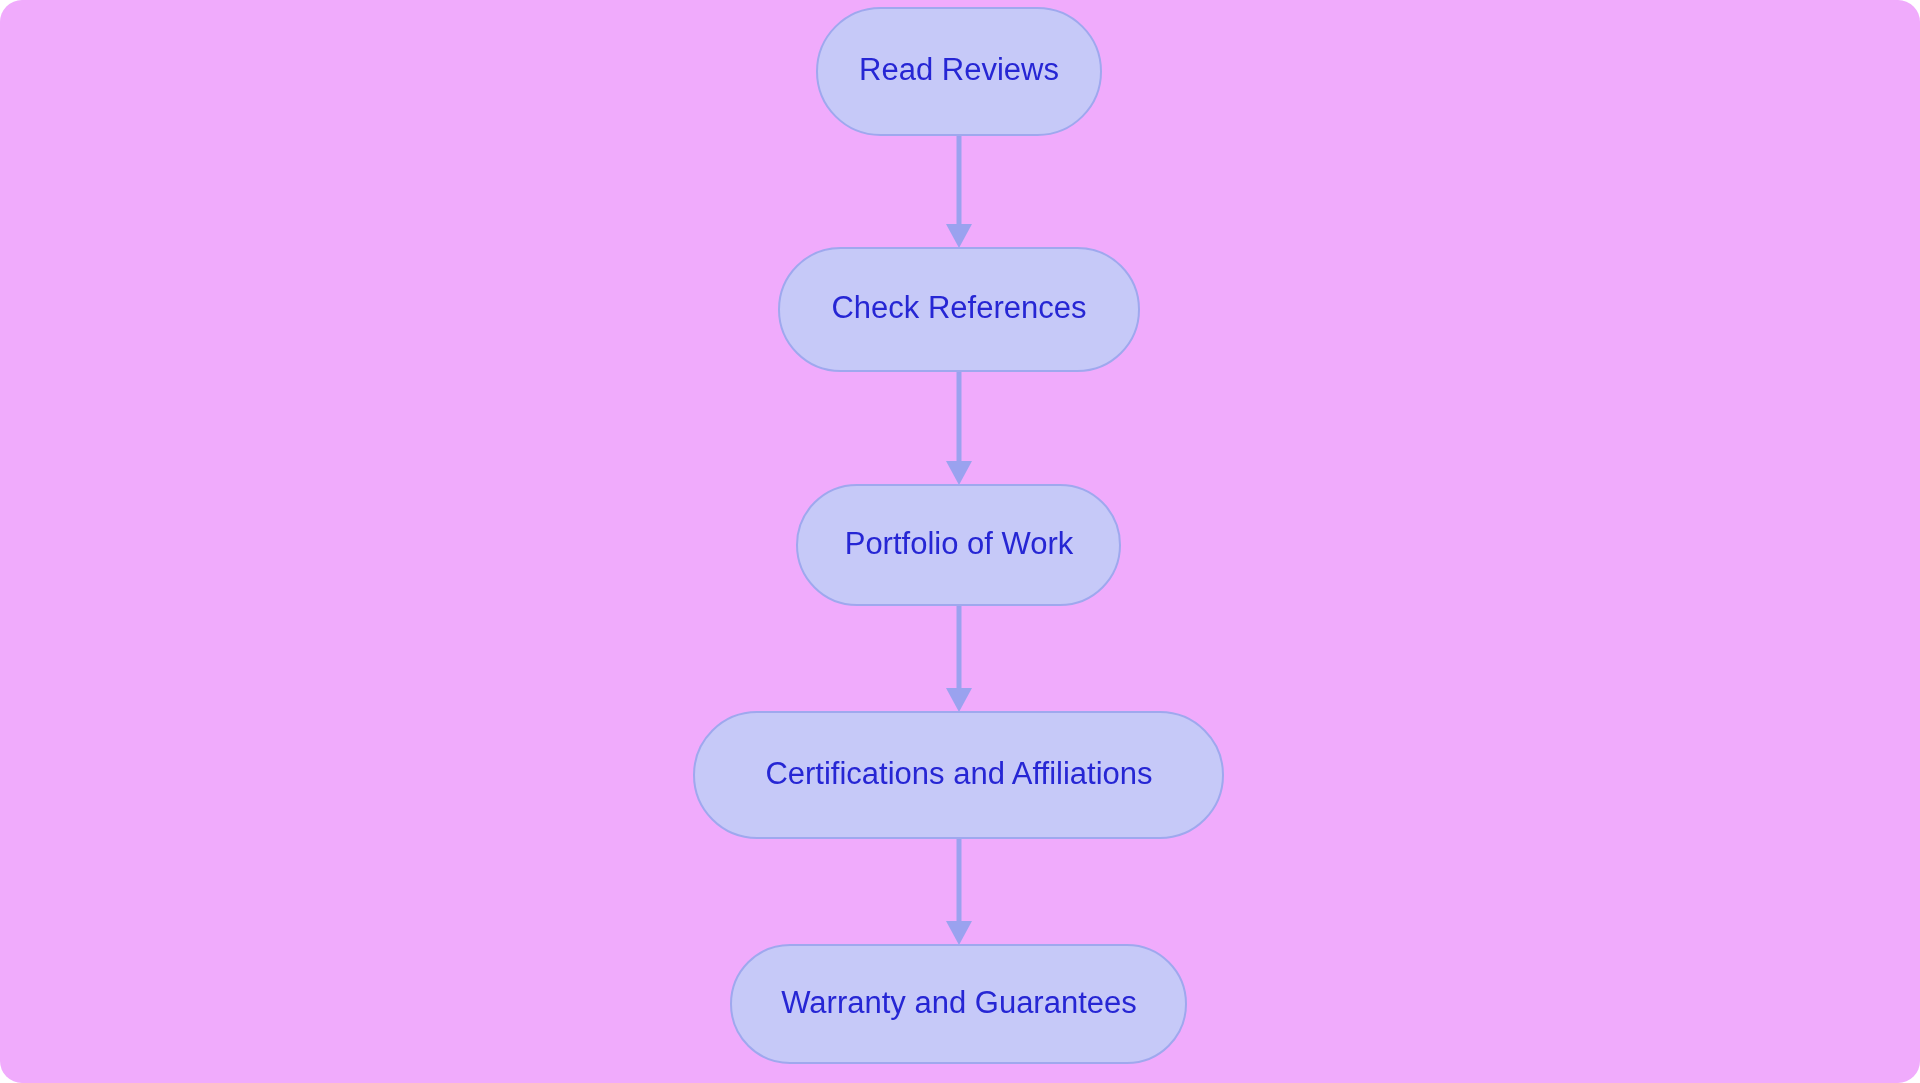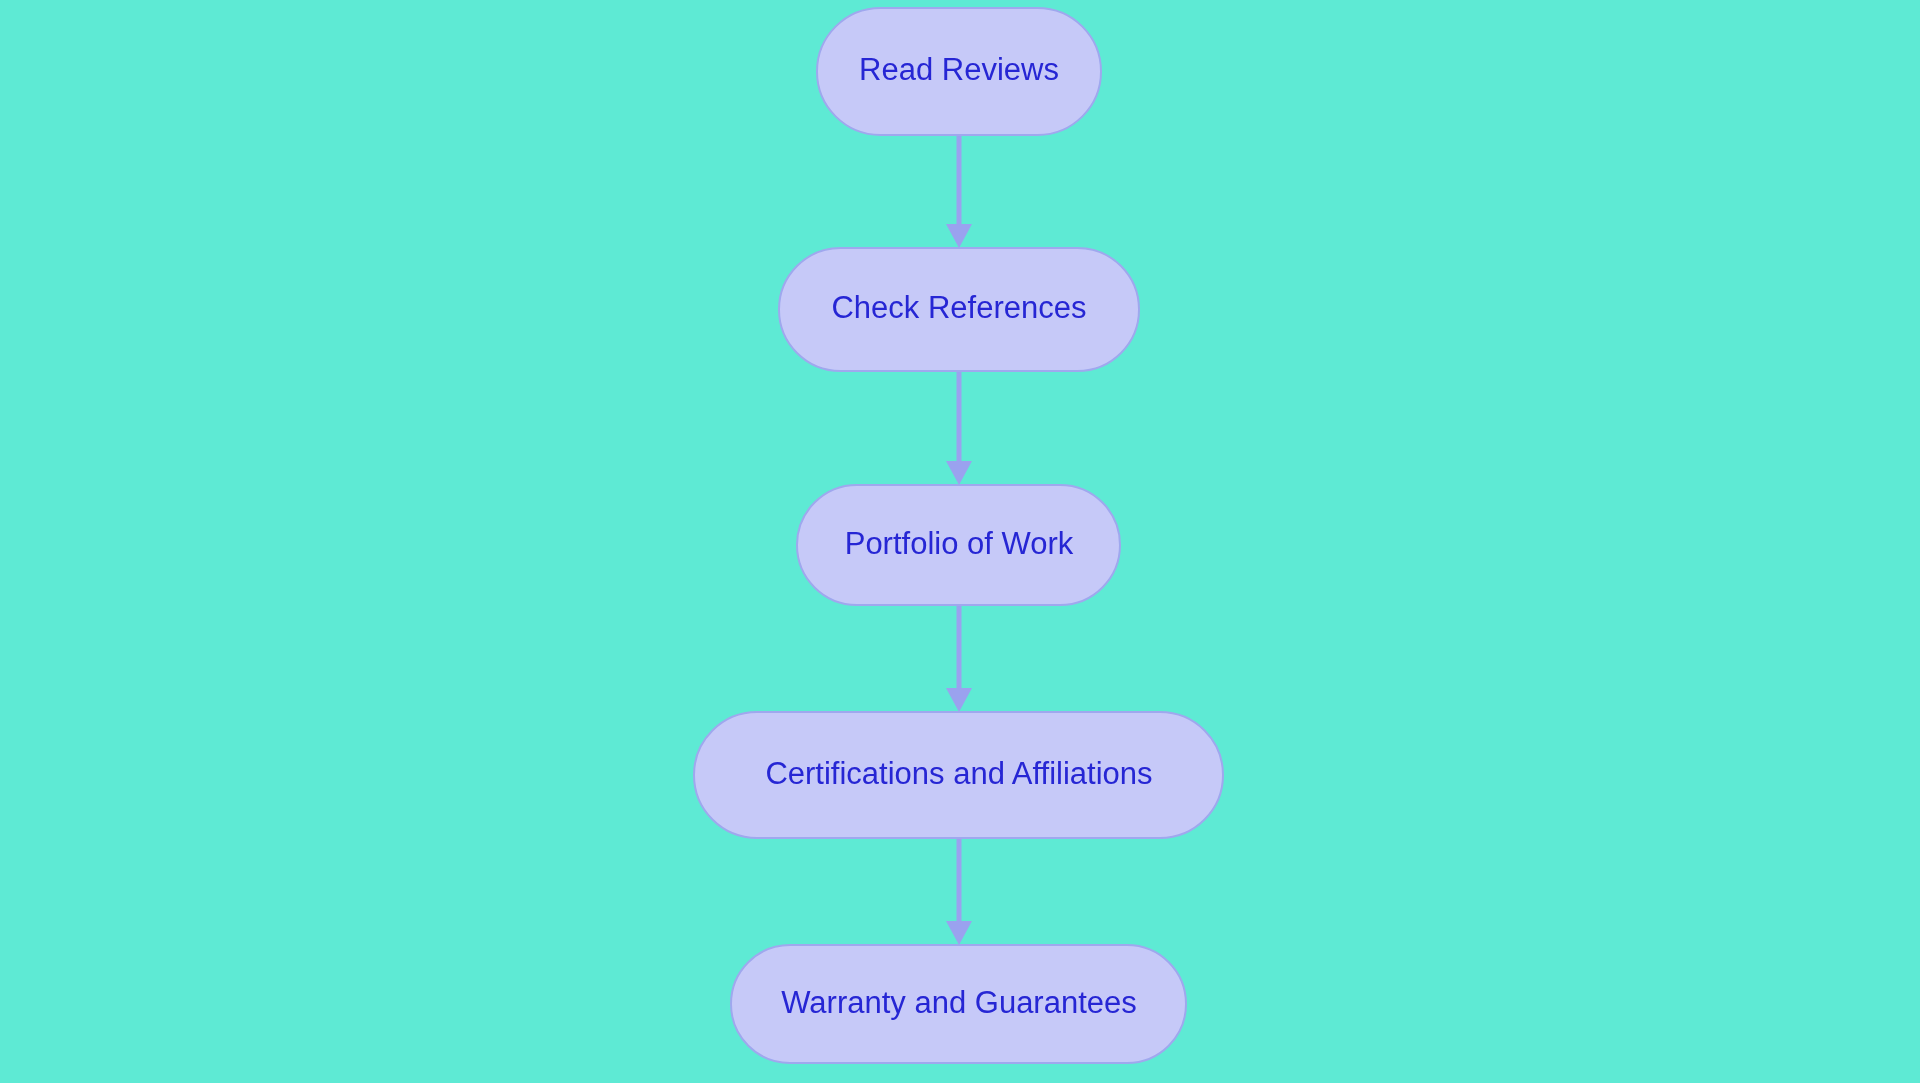--- a/index.html
+++ b/index.html
@@ -48,21 +48,21 @@
     fill: none;
   }
   .edge-arrowhead {
     fill: #9aa2ef;
     stroke: none;
   }
 </style>
 </head>
 <body>
 
-<div id="flowchart-root" style="background: #5eead4;">
+<div id="flowchart-root" style="background: #f0abfc; border-radius: 22px;">
   <svg id="flow-svg" viewBox="0 0 1920 1083" xmlns="http://www.w3.org/2000/svg">
 
     <g>
       <line class="edge-line" x1="959" y1="135" x2="959" y2="228" stroke="#9aa2ef"></line>
       <polygon class="edge-arrowhead" points="946,224 972,224 959,248" fill="#9aa2ef"></polygon>
     </g>
 
     <g>
       <line class="edge-line" x1="959" y1="371" x2="959" y2="465" stroke="#9aa2ef"></line>
       <polygon class="edge-arrowhead" points="946,461 972,461 959,485" fill="#9aa2ef"></polygon>

